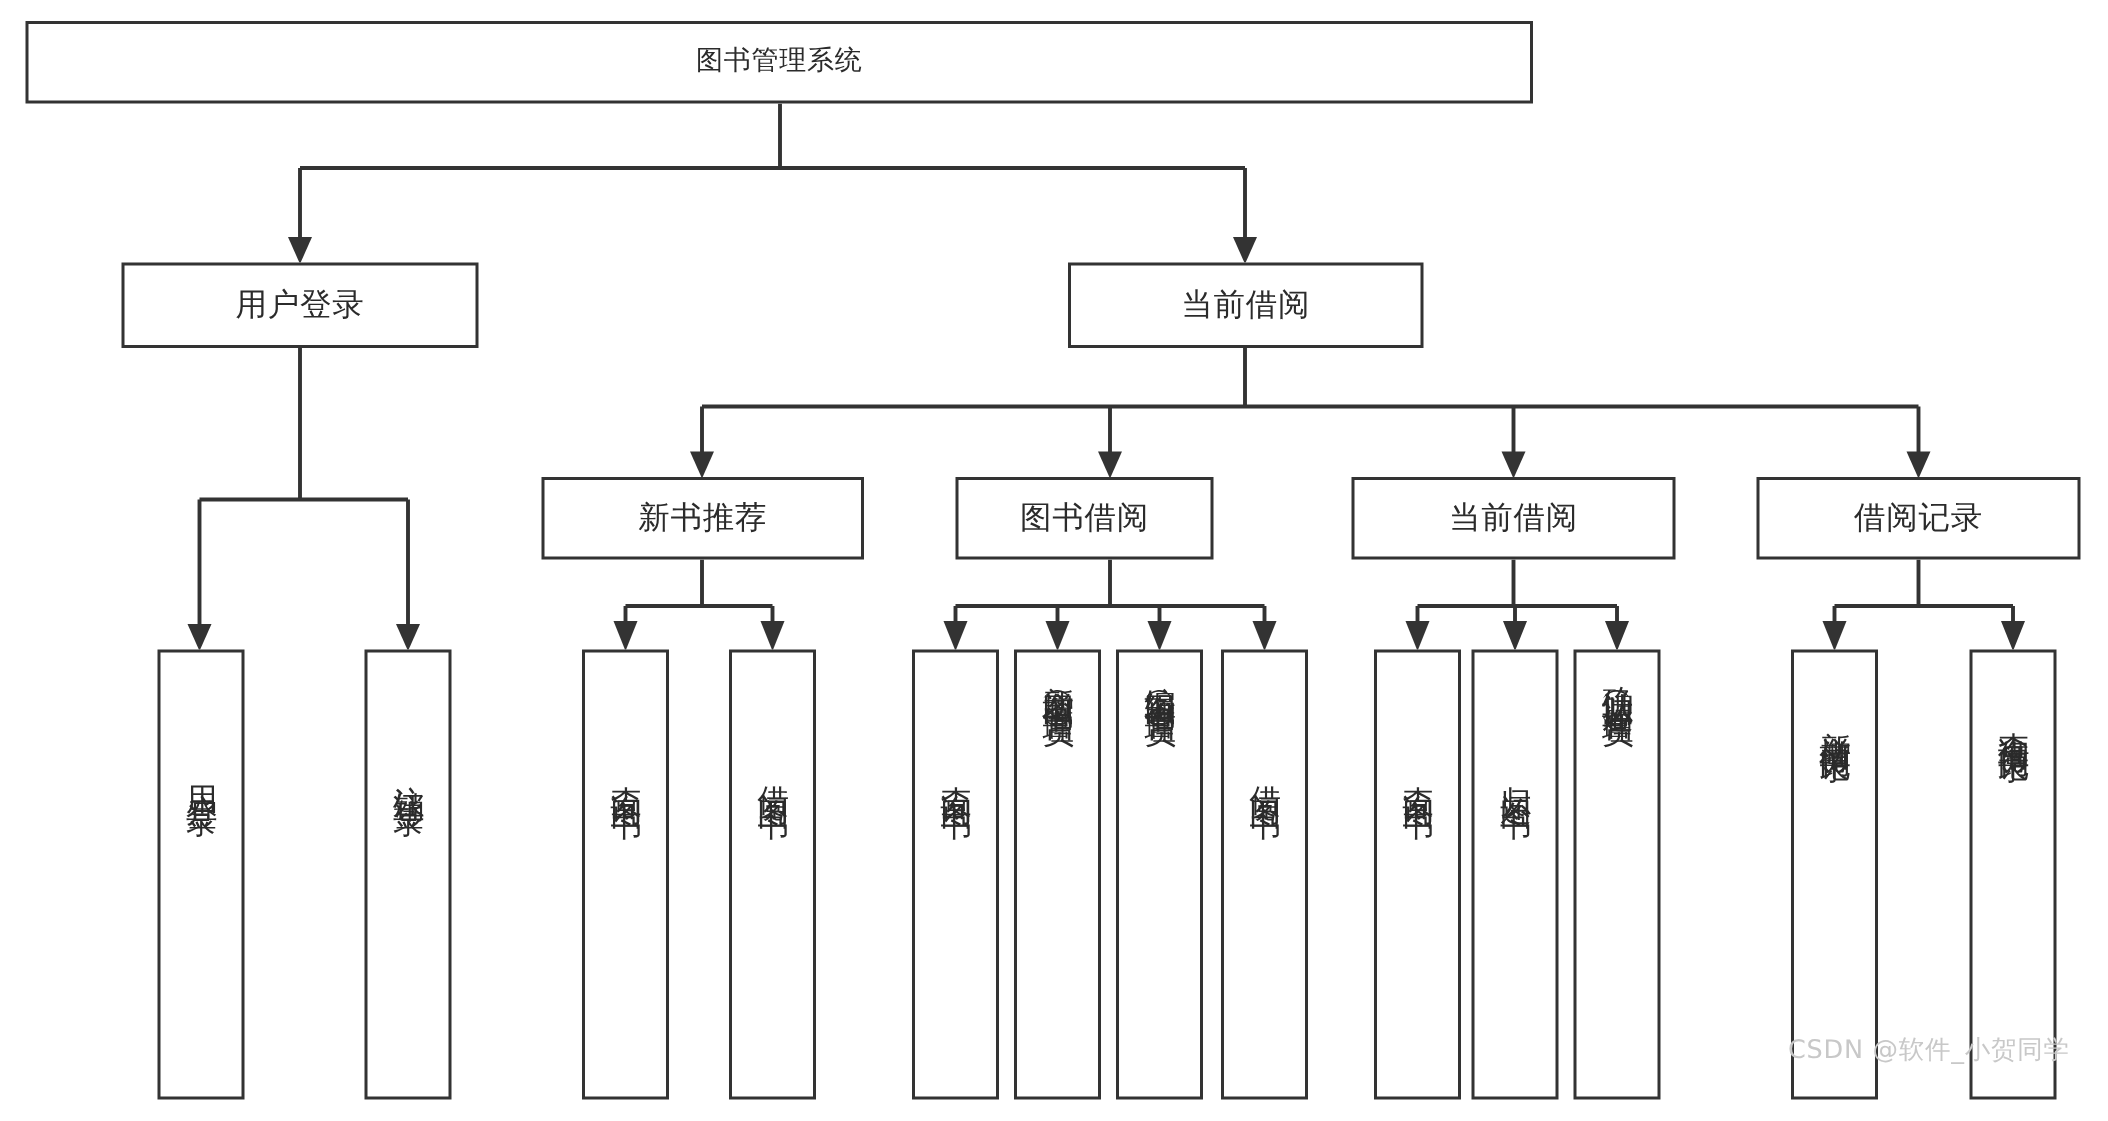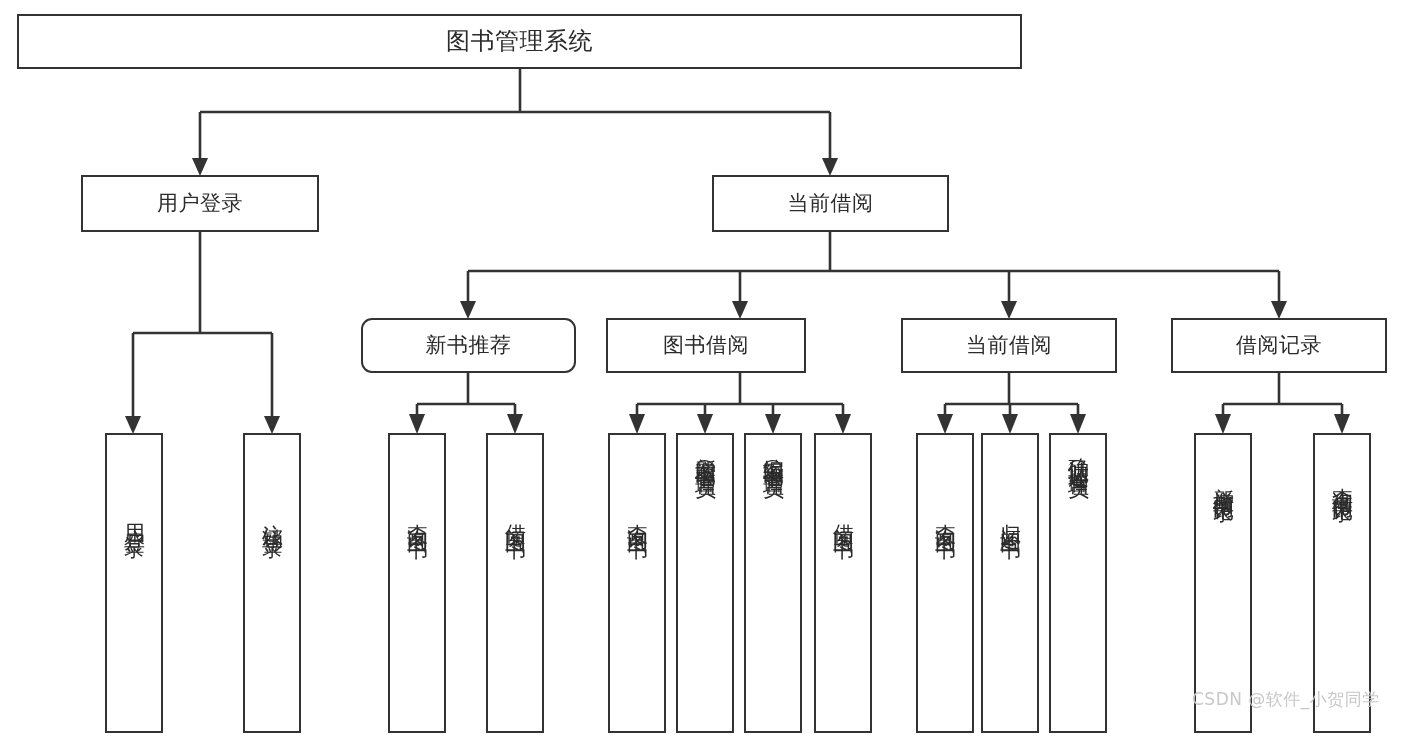--- a/index.html
+++ b/index.html
@@ -26,21 +26,21 @@
   }
   .node .label{
     display:block;
     text-align:center;
     line-height:1.12;
     letter-spacing:0.5px;
     white-space:pre-line;
   }
   
   .node.h .label{ font-size:21px; }
-  .node.root .label{ font-size:24px; }
+  .node.root .label{ font-size:18px; }
   
   .node.v{
     align-items:flex-start;
     justify-content:center;
     padding-top:6px;
   }
   .node.v .label{
     writing-mode:vertical-rl;
     text-orientation:upright;
     font-size:21px;
@@ -138,24 +138,24 @@
     <span class="label">图书管理系统</span>
   </div>
 
   <div class="node h" style="left:81px;top:175px;width:238px;height:57px;">
     <span class="label">用户登录</span>
   </div>
   <div class="node h" style="left:712px;top:175px;width:237px;height:57px;">
     <span class="label">当前借阅</span>
   </div>
 
-  <div class="node h" style="left:361px;top:318px;width:215px;height:55px;border-radius:11px;">
+  <div class="node h" style="left:361px;top:318px;width:215px;height:55px;">
     <span class="label">新书推荐</span>
   </div>
-  <div class="node h" style="left:606px;top:318px;width:200px;height:55px;">
+  <div class="node h" style="left:637px;top:318px;width:172px;height:55px;">
     <span class="label">图书借阅</span>
   </div>
   <div class="node h" style="left:1171px;top:318px;width:216px;height:55px;">
     <span class="label">借阅记录</span>
   </div>
   <div class="node h" style="left:901px;top:318px;width:216px;height:55px;">
     <span class="label">当前借阅</span>
   </div>
 
   <div class="node v" style="left:105px;top:433px;width:58px;height:300px;padding-top:72px;">

